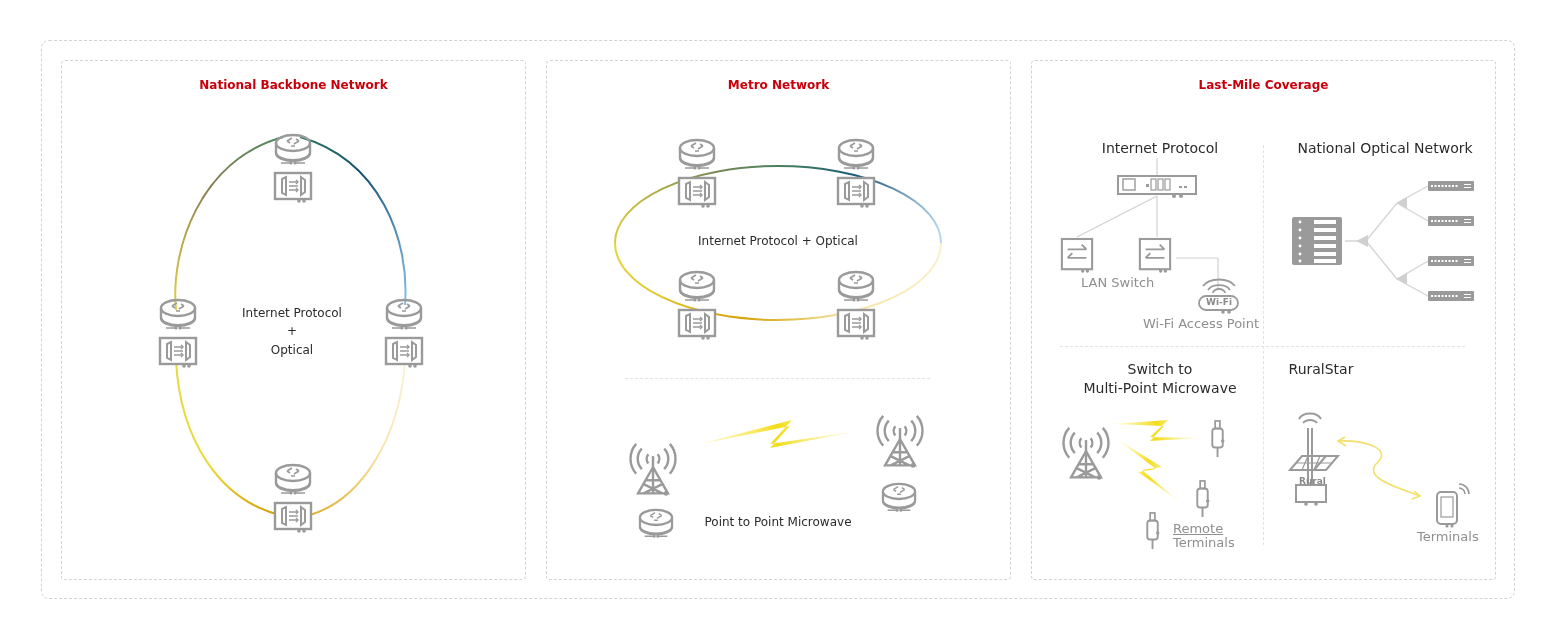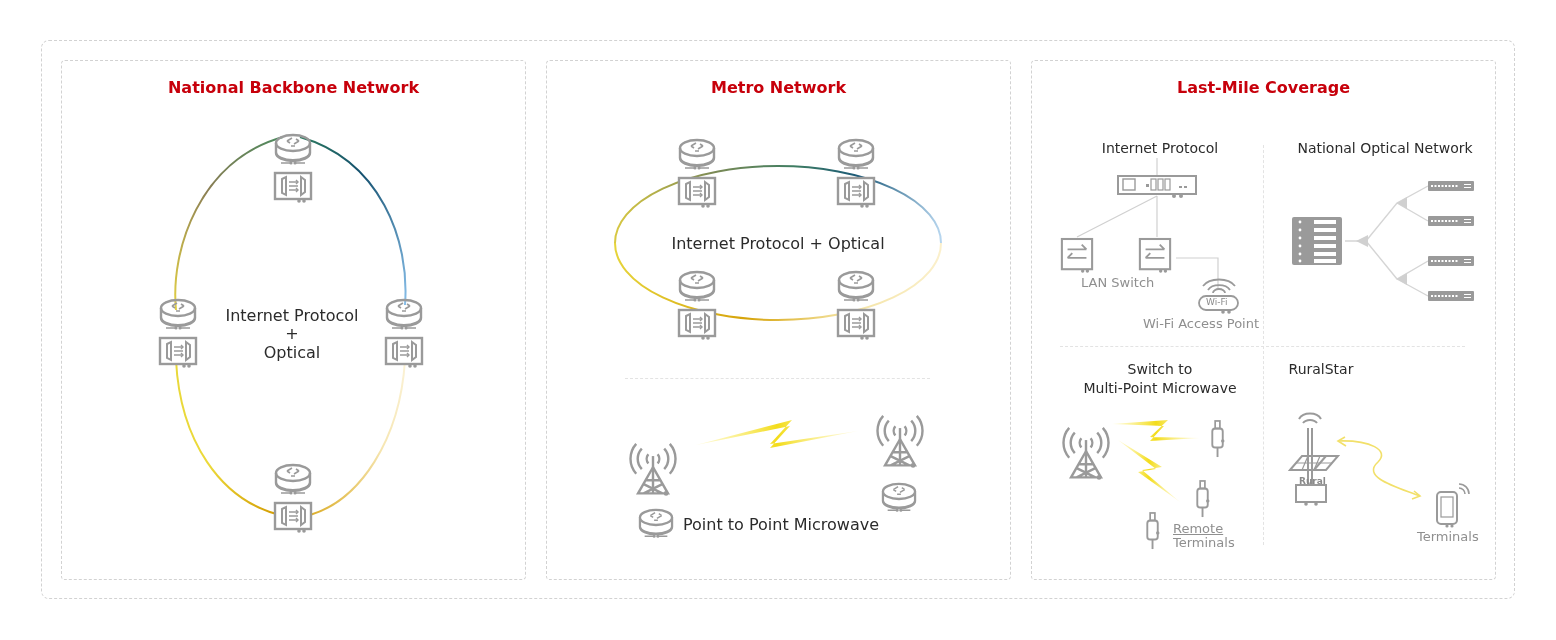--- a/index.html
+++ b/index.html
@@ -6,22 +6,22 @@
   body { width: 1556px; height: 640px; position: relative; overflow: hidden;
          font-family: "DejaVu Sans", "Liberation Sans", sans-serif; }
   .outer { position: absolute; left: 41px; top: 40px; width: 1474px; height: 559px;
            border: 1.5px dashed #d2d2d2; border-radius: 8px; box-sizing: border-box; }
   .panel { position: absolute; top: 60px; height: 520px; border: 1.5px dashed #d2d2d2;
            border-radius: 4px; box-sizing: border-box; }
   #p1 { left: 61px; width: 465px; }
   #p2 { left: 546px; width: 465px; }
   #p3 { left: 1031px; width: 465px; }
   .ptitle { position: absolute; top: 17px; left: 0; right: 0; text-align: center;
-            color: #c7000b; font-size: 16px; font-weight: bold; }
-  .lbl { position: absolute; color: #2b2b2b; font-size: 16px; text-align: center; white-space: nowrap; }
+            color: #c7000b; font-size: 12px; font-weight: bold; }
+  .lbl { position: absolute; color: #2b2b2b; font-size: 12px; text-align: center; white-space: nowrap; }
   .sub { position: absolute; color: #2b2b2b; font-size: 14px; text-align: center; white-space: nowrap; font-weight: 500; }
   .grey { position: absolute; color: #8f8f8f; font-size: 13px; white-space: nowrap; }
   svg.layer { position: absolute; left: 0; top: 0; width: 1556px; height: 640px; pointer-events: none; }
   .dash-h { position: absolute; height: 0; border-top: 1.5px dashed #e3e3e3; }
   .dash-v { position: absolute; width: 0; border-left: 1.5px dashed #e3e3e3; }
 </style>
 </head>
 <body>
 
 <div class="outer"></div>
@@ -265,21 +265,21 @@
 
 <div class="lbl" style="left:222px; top:306px; width:140px;">Internet Protocol</div>
 <div class="lbl" style="left:222px; top:324px; width:140px;">+</div>
 <div class="lbl" style="left:222px; top:343px; width:140px;">Optical</div>
 
 <div class="lbl" style="left:668px; top:234px; width:220px;">Internet Protocol + Optical</div>
 <div class="lbl" style="left:683px; top:487px; width:190px;margin-top:28px;">Point to Point Microwave</div>
 
 <div class="sub" style="left:1080px; top:140px; width:160px;">Internet Protocol</div>
 <div class="grey" style="left:1081px; top:275px;">LAN Switch</div>
-<div class="grey" style="left:1206px; top:297px; font-size:9px; font-weight:normal; color:#8a8a8a;">Wi-Fi</div>
+<div class="grey" style="left:1206px; top:297px; font-size:9px; font-weight:bold; color:#8a8a8a;">Wi-Fi</div>
 <div class="grey" style="left:1143px; top:316px;">Wi-Fi Access Point</div>
 
 <div class="sub" style="left:1280px; top:140px; width:210px;">National Optical Network</div>
 
 <div class="sub" style="left:1080px; top:361px; width:160px;">Switch to</div>
 <div class="sub" style="left:1070px; top:380px; width:180px;">Multi-Point Microwave</div>
 <div class="grey" style="left:1173px; top:521px;text-decoration:underline;">Remote</div>
 <div class="grey" style="left:1173px; top:535px;">Terminals</div>
 
 <div class="sub" style="left:1266px; top:361px; width:110px;">RuralStar</div>

